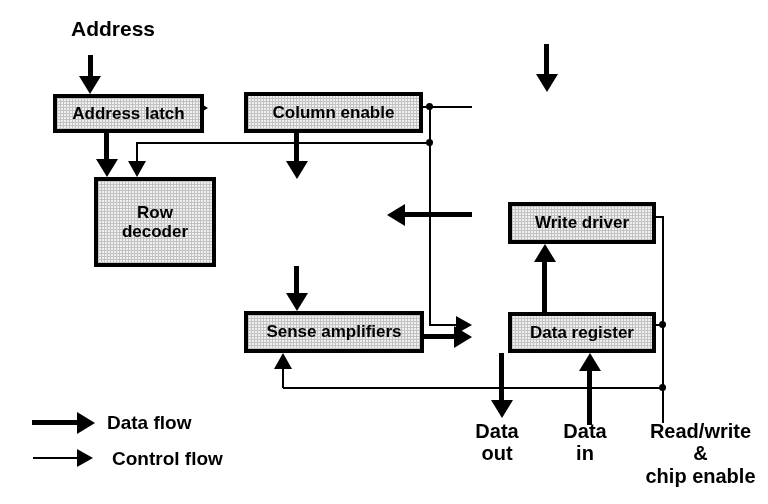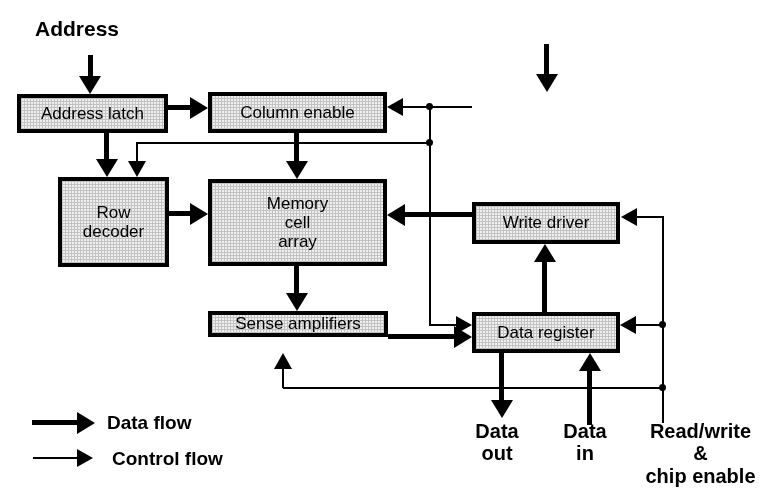--- a/index.html
+++ b/index.html
@@ -21,46 +21,47 @@
     box-sizing: border-box;
     border: 4px solid var(--line);
     background-color: var(--box-fill);
     background-image:
       repeating-linear-gradient(0deg,  var(--box-grid) 0 1px, transparent 1px 3px),
       repeating-linear-gradient(90deg, var(--box-grid) 0 1px, transparent 1px 3px);
     display: flex;
     align-items: center;
     justify-content: center;
     text-align: center;
-    font-weight: normal;
+    font-weight: bold;
     font-size: 17px;
     line-height: 1.12;
     color: #000;
     white-space: pre-line;
+    margin-left: 36px;
   }
   .ln { position: absolute; background: var(--line); }
   .ah { position: absolute; width: 0; height: 0; }
   
   .ah.r.big { border-top: 11px solid transparent; border-bottom: 11px solid transparent; border-left: 18px solid var(--line); }
   .ah.l.big { border-top: 11px solid transparent; border-bottom: 11px solid transparent; border-right: 18px solid var(--line); }
   .ah.d.big { border-left: 11px solid transparent; border-right: 11px solid transparent; border-top: 18px solid var(--line); }
   .ah.u.big { border-left: 11px solid transparent; border-right: 11px solid transparent; border-bottom: 18px solid var(--line); }
   
   .ah.r.sm { border-top: 9px solid transparent; border-bottom: 9px solid transparent; border-left: 16px solid var(--line); }
   .ah.l.sm { border-top: 9px solid transparent; border-bottom: 9px solid transparent; border-right: 16px solid var(--line); }
   .ah.d.sm { border-left: 9px solid transparent; border-right: 9px solid transparent; border-top: 16px solid var(--line); }
   .ah.u.sm { border-left: 9px solid transparent; border-right: 9px solid transparent; border-bottom: 16px solid var(--line); }
   .dot { position: absolute; width: 7px; height: 7px; border-radius: 50%; background: var(--line); }
   .lbl {
     position: absolute;
     font-weight: bold;
     color: #000;
     white-space: pre-line;
   }
-  .lbl.big { font-size: 21px; }
+  .lbl.big { font-size: 21px; margin-left: 36px; }
   .lbl.io  { font-size: 20px; line-height: 1.12; text-align: center; }
   .lbl.leg { font-size: 19px; }
 </style>
 </head>
 <body>
 
 <div id="stage">
 
   <div class="lbl big" style="left:35px; top:17px;">Address</div>
   <div class="lbl io" style="left:462px; top:420px; width:70px;">Data
@@ -131,27 +132,24 @@
   <div class="ah u big" style="left:534px; top:244px;"></div>
 
   <div class="ln" style="left:499px; top:353px; width:5px; height:48px;"></div>
   <div class="ah d big" style="left:491px; top:400px;"></div>
 
   <div class="ln" style="left:587px; top:370px; width:5px; height:55px;"></div>
   <div class="ah u big" style="left:579px; top:353px;"></div>
 
   <div class="box" style="left:17px;  top:94px;  width:151px; height:39px;">Address latch</div>
   <div class="box" style="left:208px; top:92px;  width:179px; height:41px;">Column enable</div>
-  <div class="box" style="left:58px;  top:177px; width:111px; height:90px;">Row
+  <div class="box" style="left:58px;  top:177px; width:122px; height:90px;">Row
 decoder</div>
-  <div class="box" style="left:208px; top:179px; width:179px; height:87px;">Memory
-cell
-array</div>
   <div class="box" style="left:472px; top:202px; width:148px; height:42px;">Write driver</div>
-  <div class="box" style="left:208px; top:311px; width:180px; height:26px;">Sense amplifiers</div>
+  <div class="box" style="left:208px; top:311px; width:180px; height:42px;">Sense amplifiers</div>
   <div class="box" style="left:472px; top:312px; width:148px; height:41px;">Data register</div>
 
   <div class="ln" style="left:32px; top:420px; width:46px; height:5px;"></div>
   <div class="ah r big" style="left:77px; top:412px;"></div>
   <div class="lbl leg" style="left:107px; top:412px;">Data flow</div>
 
   <div class="ln" style="left:33px; top:457px; width:45px; height:2px;"></div>
   <div class="ah r sm" style="left:77px; top:449px;"></div>
   <div class="lbl leg" style="left:112px; top:448px;">Control flow</div>
 

